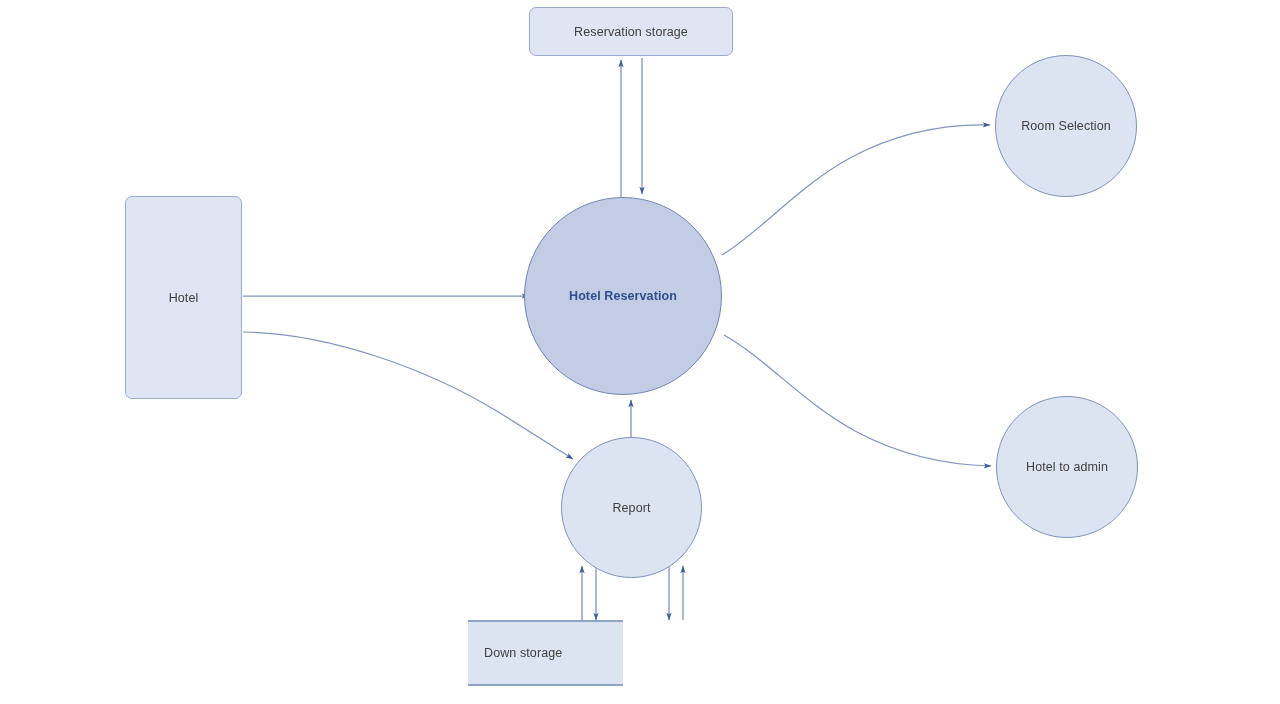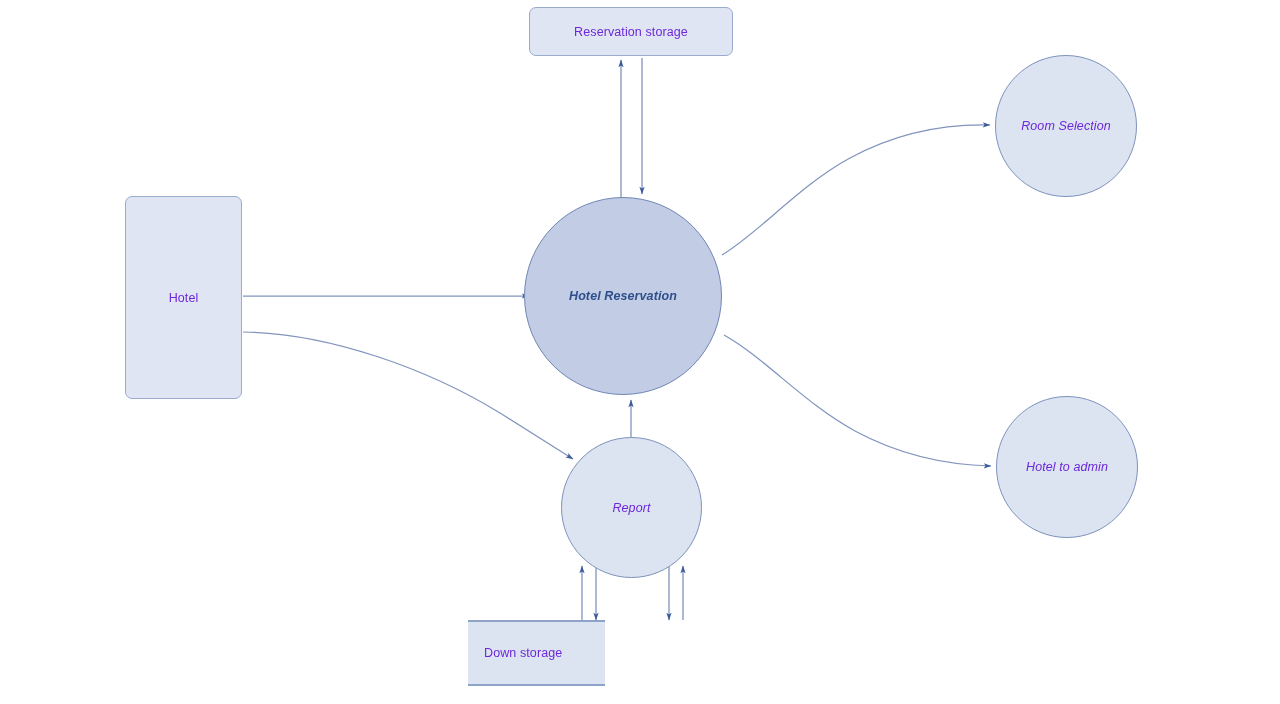--- a/index.html
+++ b/index.html
@@ -23,29 +23,28 @@
     top: 0;
     width: 1280px;
     height: 704px;
     pointer-events: none;
   }
   .node {
     position: absolute;
     box-sizing: border-box;
     display: flex;
     align-items: center;
-    color: #6d28d9;
+    color: #404040;
     font-size: 12.5px;
     letter-spacing: 0.1px;
   }
   .node.circle {
     border-radius: 50%;
     justify-content: center;
     text-align: left;
-    font-style: italic;
   }
   .node.process {
     background: #dce3f1;
     border: 1.2px solid #7e93bd;
   }
   .node.process-main {
     background: #c2cde5;
     border: 1.3px solid #7086b4;
     font-weight: bold;
     color: #2f4f8c;
@@ -122,18 +121,18 @@
   </div>
 
   <div class="node circle process" style="left:996px; top:396px; width:142px; height:142px;">
     <span class="node-label">Hotel to admin</span>
   </div>
 
   <div class="node circle process" style="left:561px; top:437px; width:141px; height:141px;">
     <span class="node-label">Report</span>
   </div>
 
-  <div class="node store" style="left:468px; top:620px; width:137px; height:66px;">
+  <div class="node store" style="left:468px; top:620px; width:155px; height:66px;">
     <span class="node-label">Down storage</span>
   </div>
 
 
 </div>
 
 </body></html>

